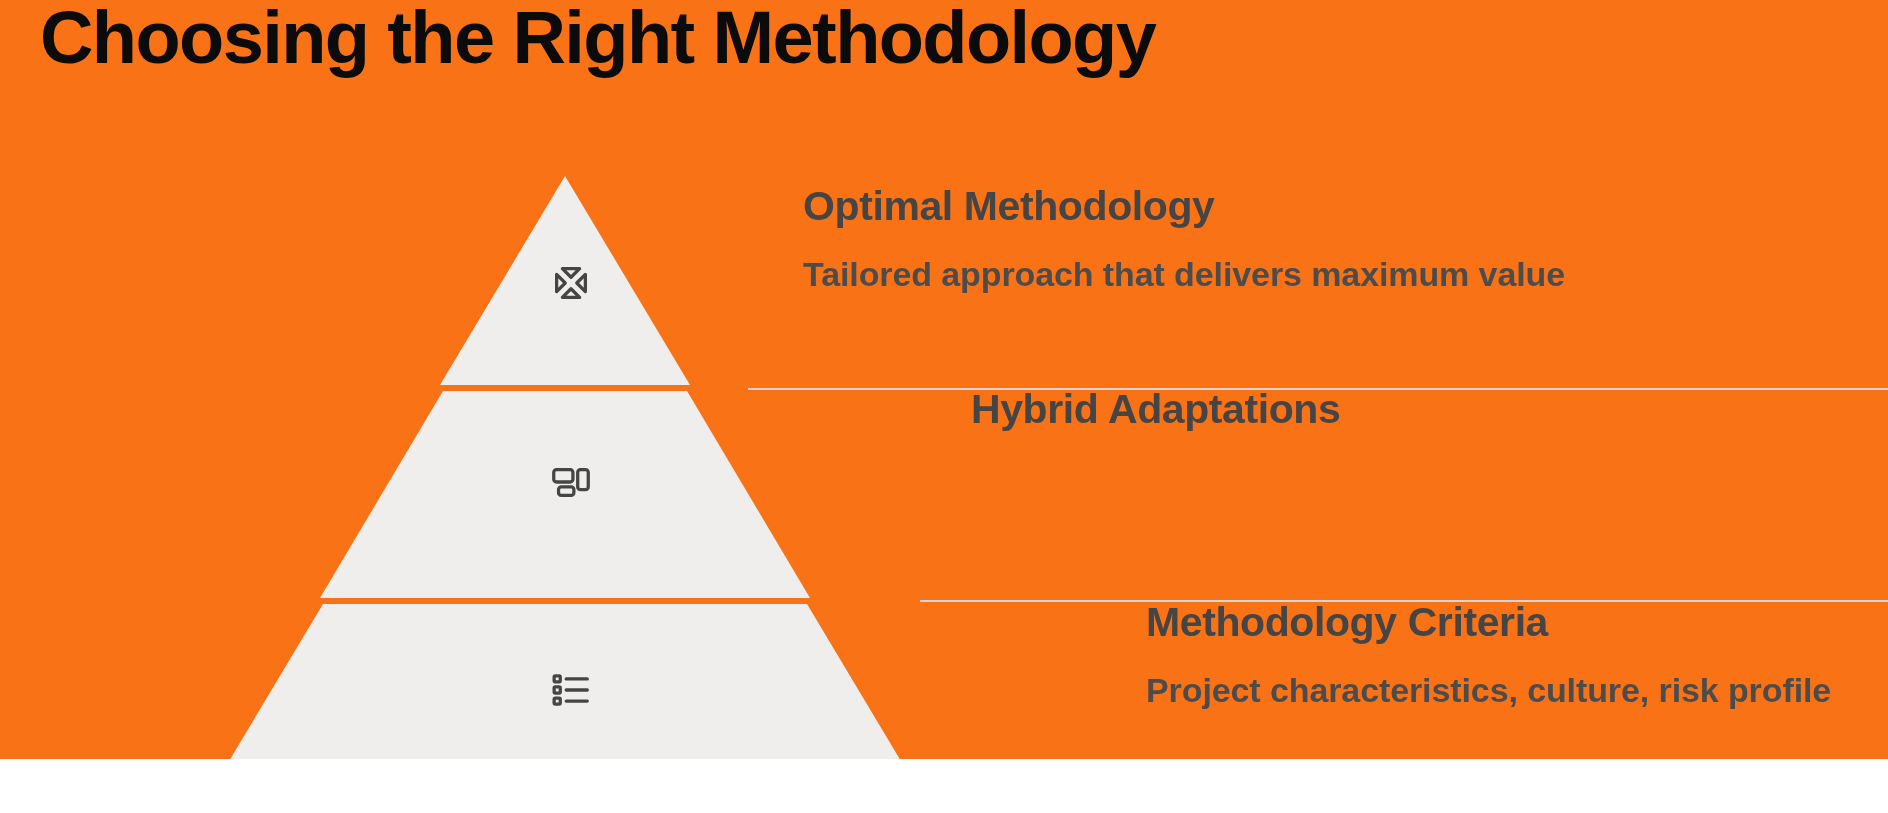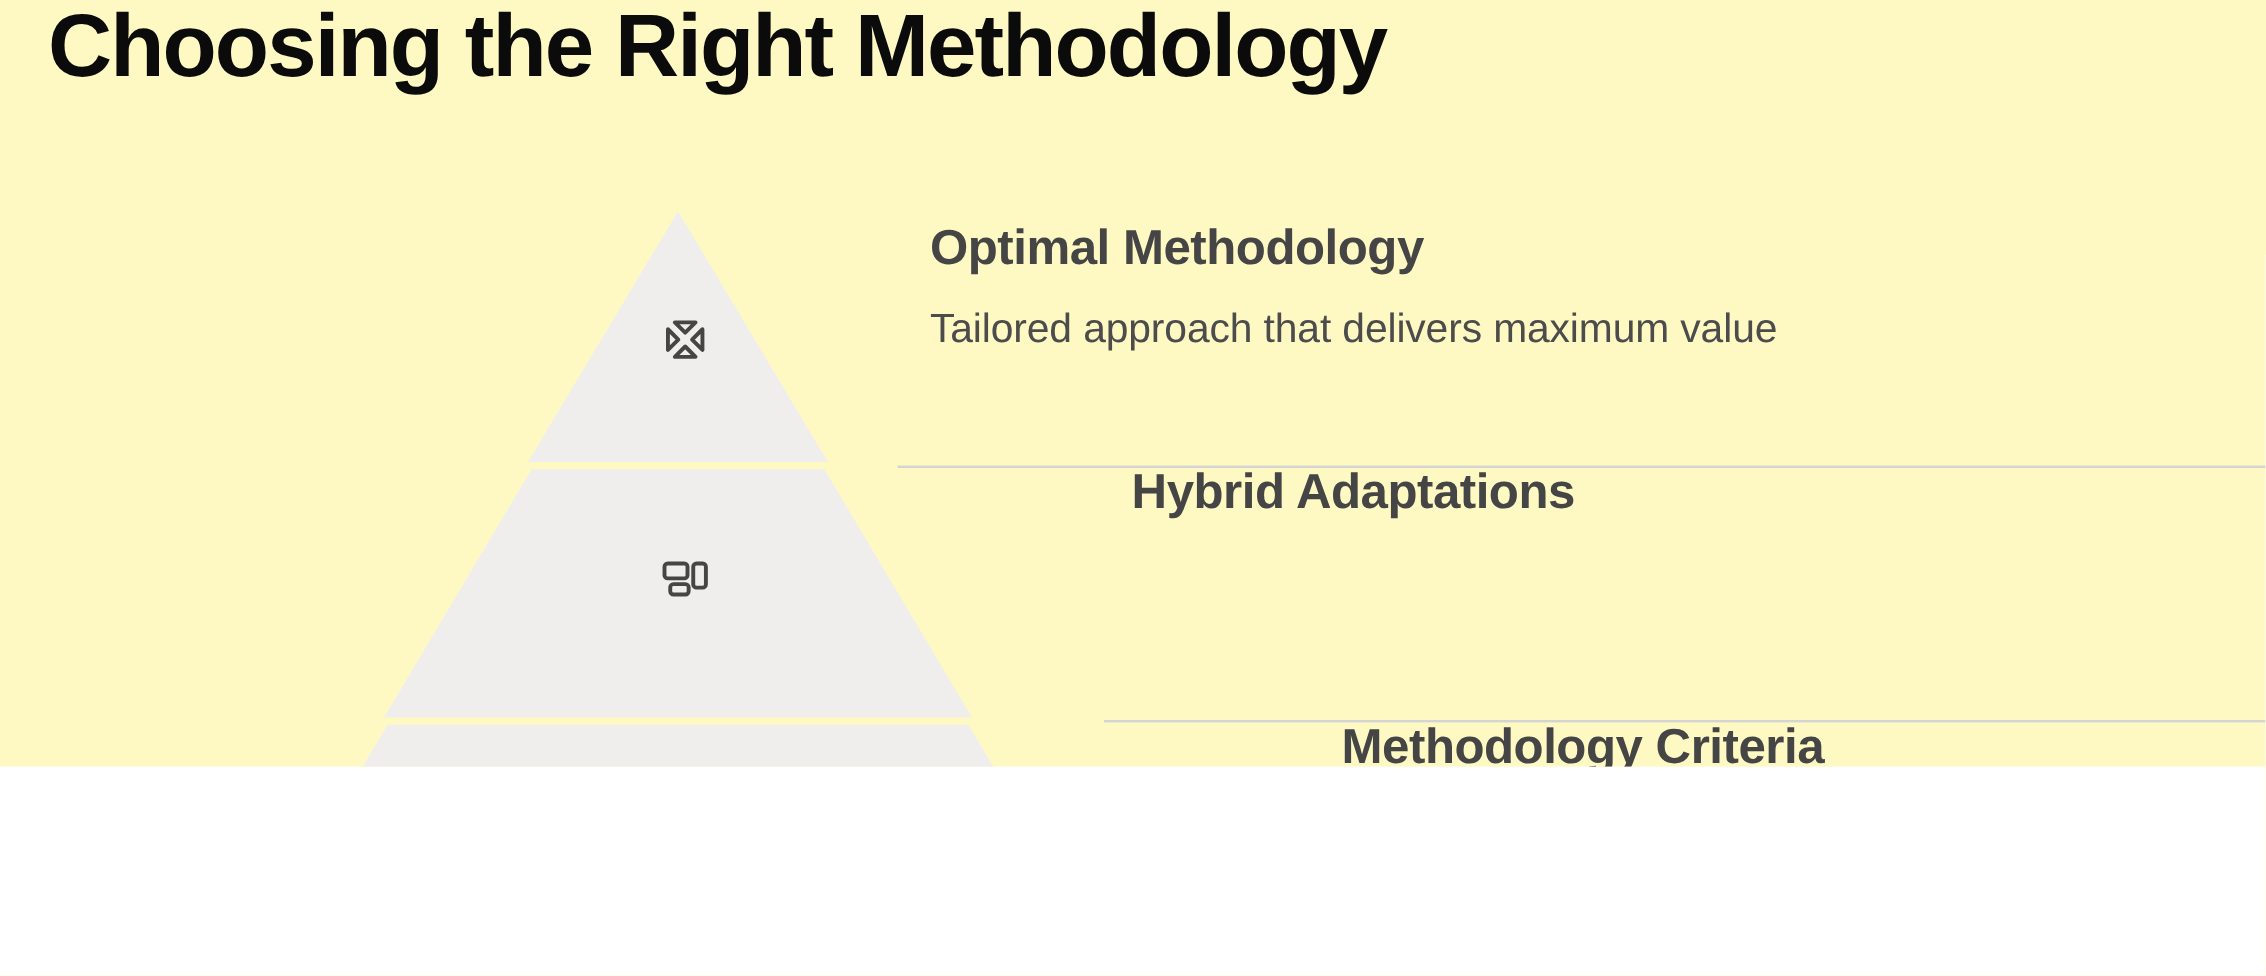--- a/index.html
+++ b/index.html
@@ -8,22 +8,22 @@
     background: #ffffff;
   }
   body {
     font-family: "Liberation Sans", sans-serif;
     -webkit-font-smoothing: antialiased;
   }
 
   #canvas {
     position: relative;
     width: 1888px;
-    height: 639px;
-    background: #fef9c3;
+    height: 759px;
+    background: #f97316;
     overflow: hidden;
   }
 
   
   #page-title {
     position: absolute;
     left: 40px;
     top: -6px;
     font-size: 74px;
     font-weight: 700;
@@ -67,37 +67,38 @@
   #tier-2 .tier-icon { top: 55px; }
 
   .tier-icon svg {
     width: 46px;
     height: 46px;
     display: block;
   }
 
   .tier-text {
     position: absolute;
+    margin-left: 28px;
   }
   #tier-0 .tier-text { left: 775px;  top: 6px;  }
   #tier-1 .tier-text { left: 943px;  top: -6px; text-align: right; }
   #tier-2 .tier-text { left: 1118px; top: -6px; }
 
   .tier-heading {
     font-size: 41px;
     font-weight: 600;
     letter-spacing: -0.4px;
     color: #454545;
     line-height: 1.2;
     white-space: nowrap;
   }
   .tier-desc {
     margin-top: 22px;
     font-size: 34px;
-    font-weight: 400;
+    font-weight: 700;
     letter-spacing: -0.1px;
     color: #4c4c4c;
     line-height: 1.25;
     white-space: nowrap;
   }
 
   
   .divider {
     position: absolute;
     height: 2px;
@@ -160,16 +161,17 @@
         <rect x="3.2" y="4.6" width="3.2" height="3.2" rx="0.6"></rect>
         <rect x="3.2" y="10.4" width="3.2" height="3.2" rx="0.6"></rect>
         <rect x="3.2" y="16.2" width="3.2" height="3.2" rx="0.6"></rect>
         <line x1="9.5" y1="6.2" x2="20.5" y2="6.2"></line>
         <line x1="9.5" y1="12" x2="20.5" y2="12"></line>
         <line x1="9.5" y1="17.8" x2="20.5" y2="17.8"></line>
       </svg>
     </div>
     <div class="tier-text">
       <div class="tier-heading">Methodology Criteria</div>
+      <div class="tier-desc">Project characteristics, culture, risk profile</div>
     </div>
   </div>
 
 </div>
 
 </body></html>

